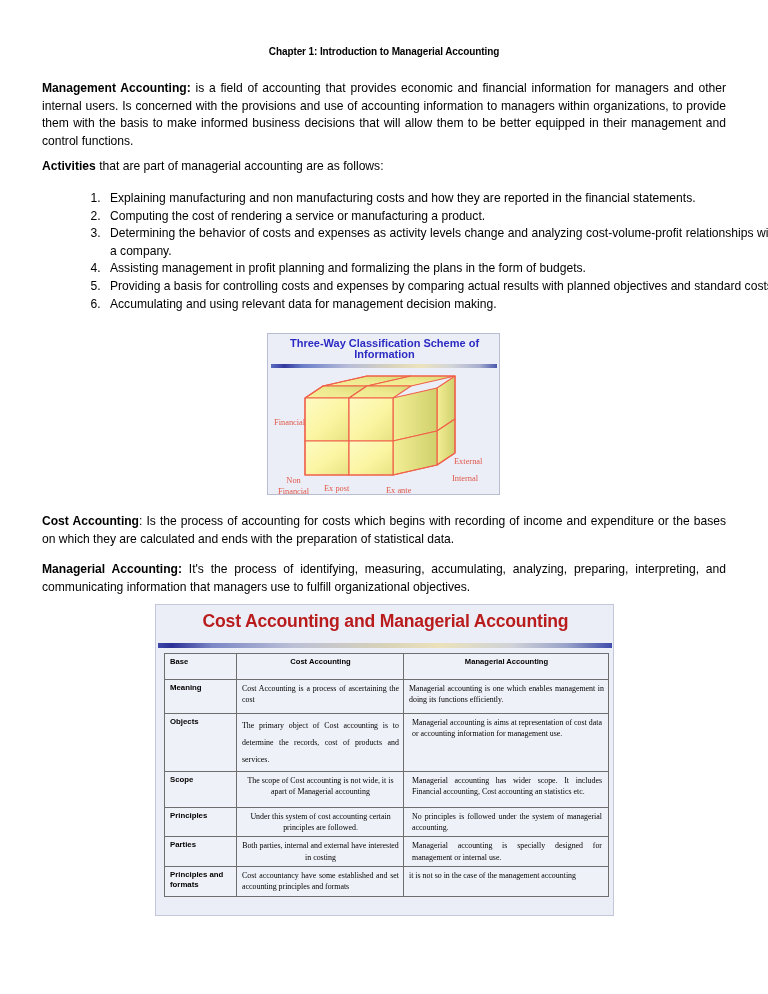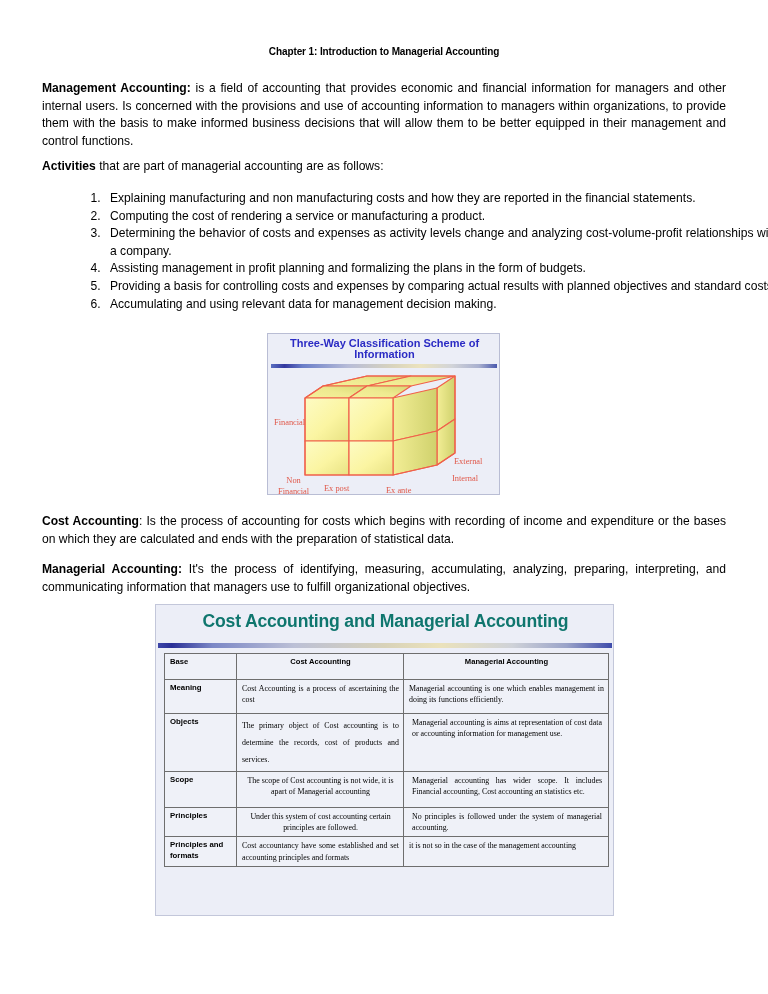--- a/index.html
+++ b/index.html
@@ -139,21 +139,21 @@
     box-sizing: border-box;
   }
   .table-figure-title {
     position: absolute;
     left: 0;
     top: 6px;
     width: 459px;
     text-align: center;
     font-size: 17.6px;
     font-weight: bold;
-    color: #0f766e;
+    color: #b91c1c;
     letter-spacing: -0.2px;
   }
   .table-figure-rule {
     position: absolute;
     left: 2px;
     top: 38px;
     width: 454px;
     height: 5px;
     background: linear-gradient(to right,
        #3d46a8 0%, #2a2f96 3%, #7b87c6 12%,
@@ -346,20 +346,25 @@
         <tr class="r-scope">
           <td class="c-base">Scope</td>
           <td class="c-body center">The scope of Cost accounting is not wide, it is apart of Managerial accounting</td>
           <td class="c-body indent">Managerial accounting has wider scope. It includes Financial accounting, Cost accounting an statistics etc.</td>
         </tr>
         <tr class="r-principles">
           <td class="c-base">Principles</td>
           <td class="c-body center">Under this system of cost accounting certain principles are followed.</td>
           <td class="c-body indent">No principles is followed under the system of managerial accounting.</td>
         </tr>
+        <tr class="r-parties">
+          <td class="c-base">Parties</td>
+          <td class="c-body center">Both parties, internal and external have interested in costing</td>
+          <td class="c-body indent">Managerial accounting is specially designed for management or internal use.</td>
+        </tr>
         <tr class="r-pformats">
           <td class="c-base">Principles and formats</td>
           <td class="c-body">Cost accountancy have some established and set  accounting principles and formats</td>
           <td class="c-body">it is not so in the case   of the management accounting</td>
         </tr>
       </tbody>
     </table>
   </div>
 
 </div>

